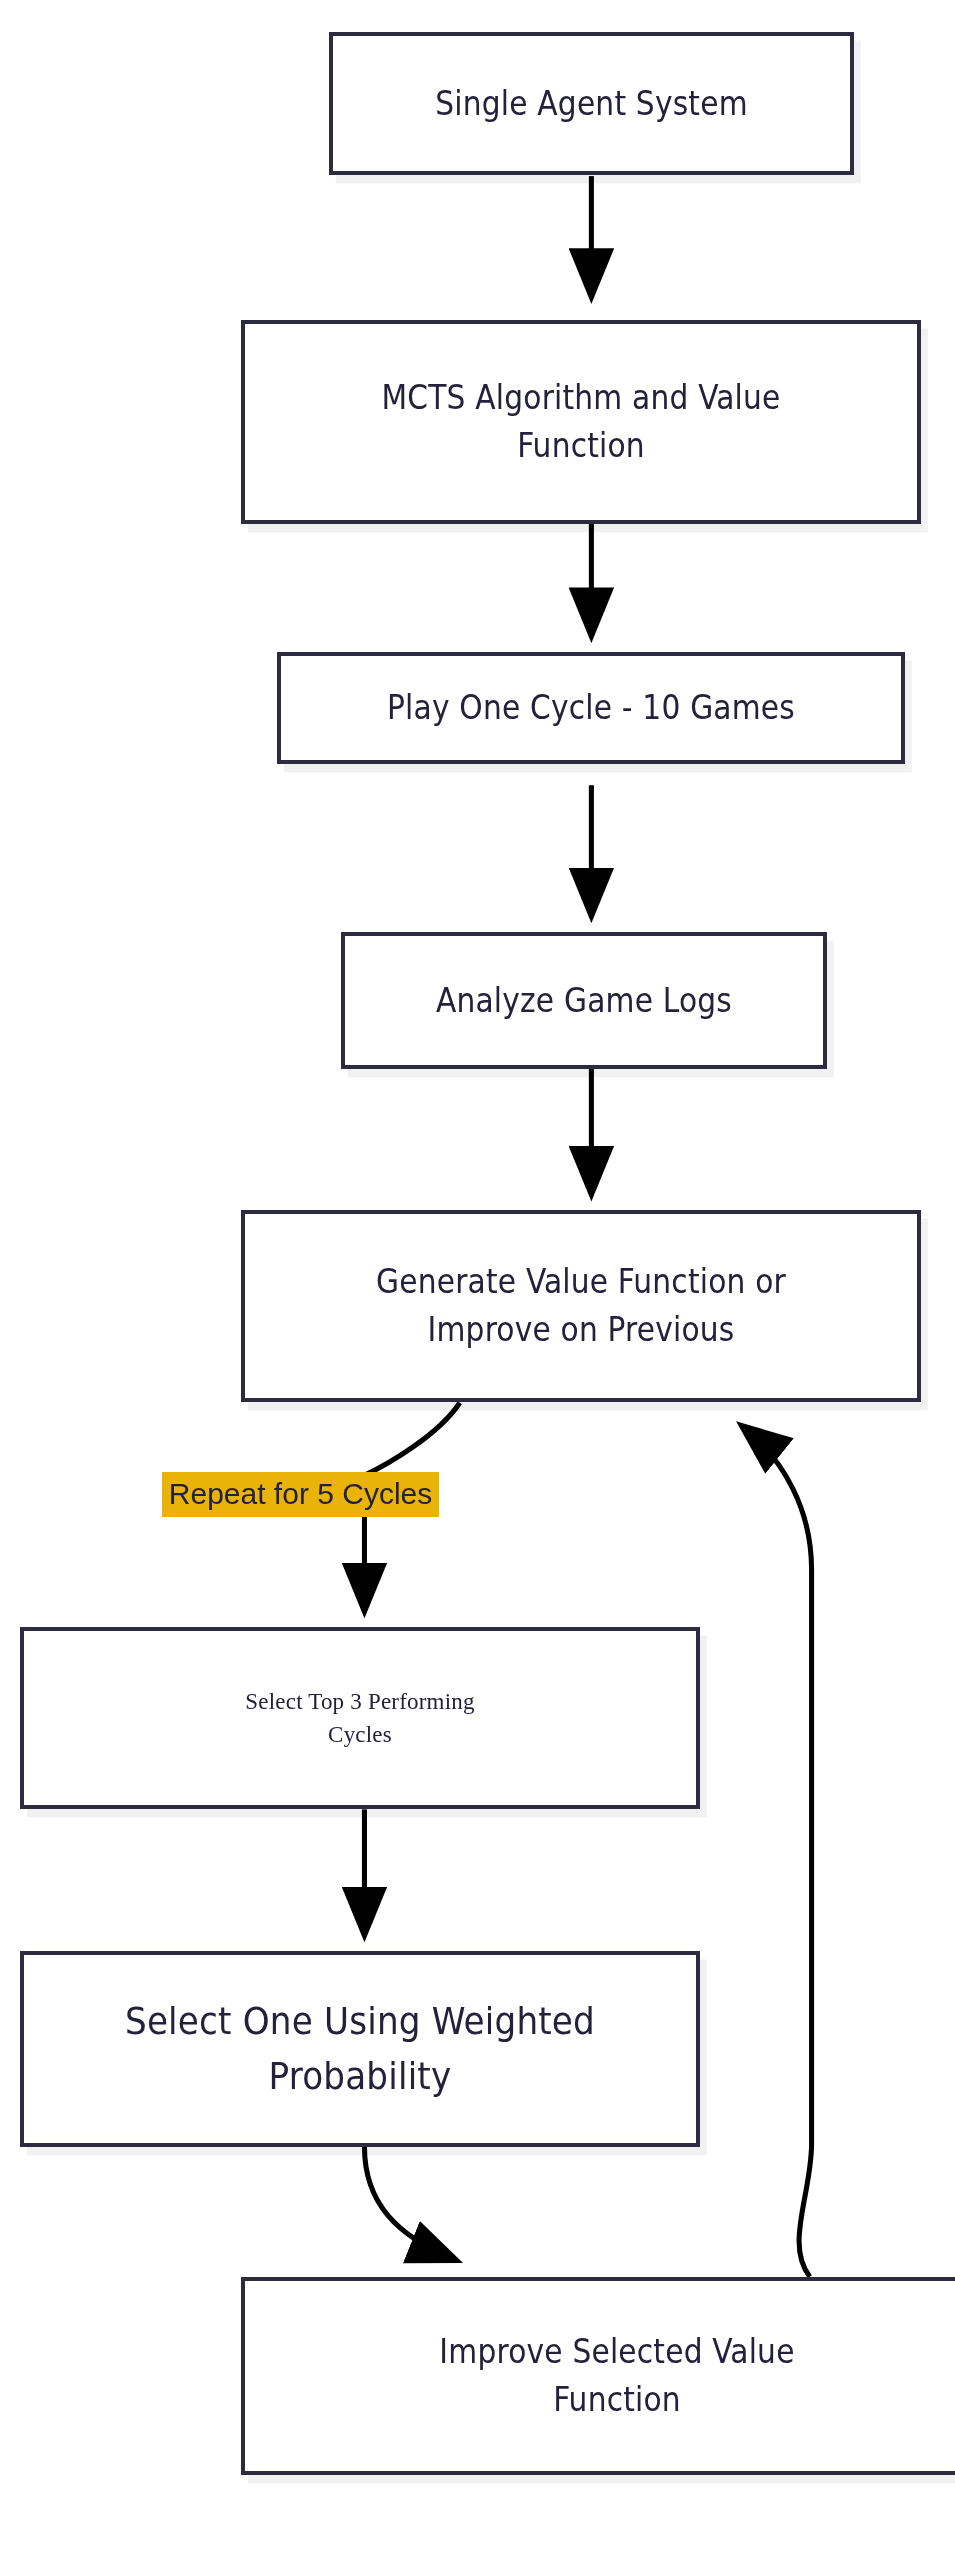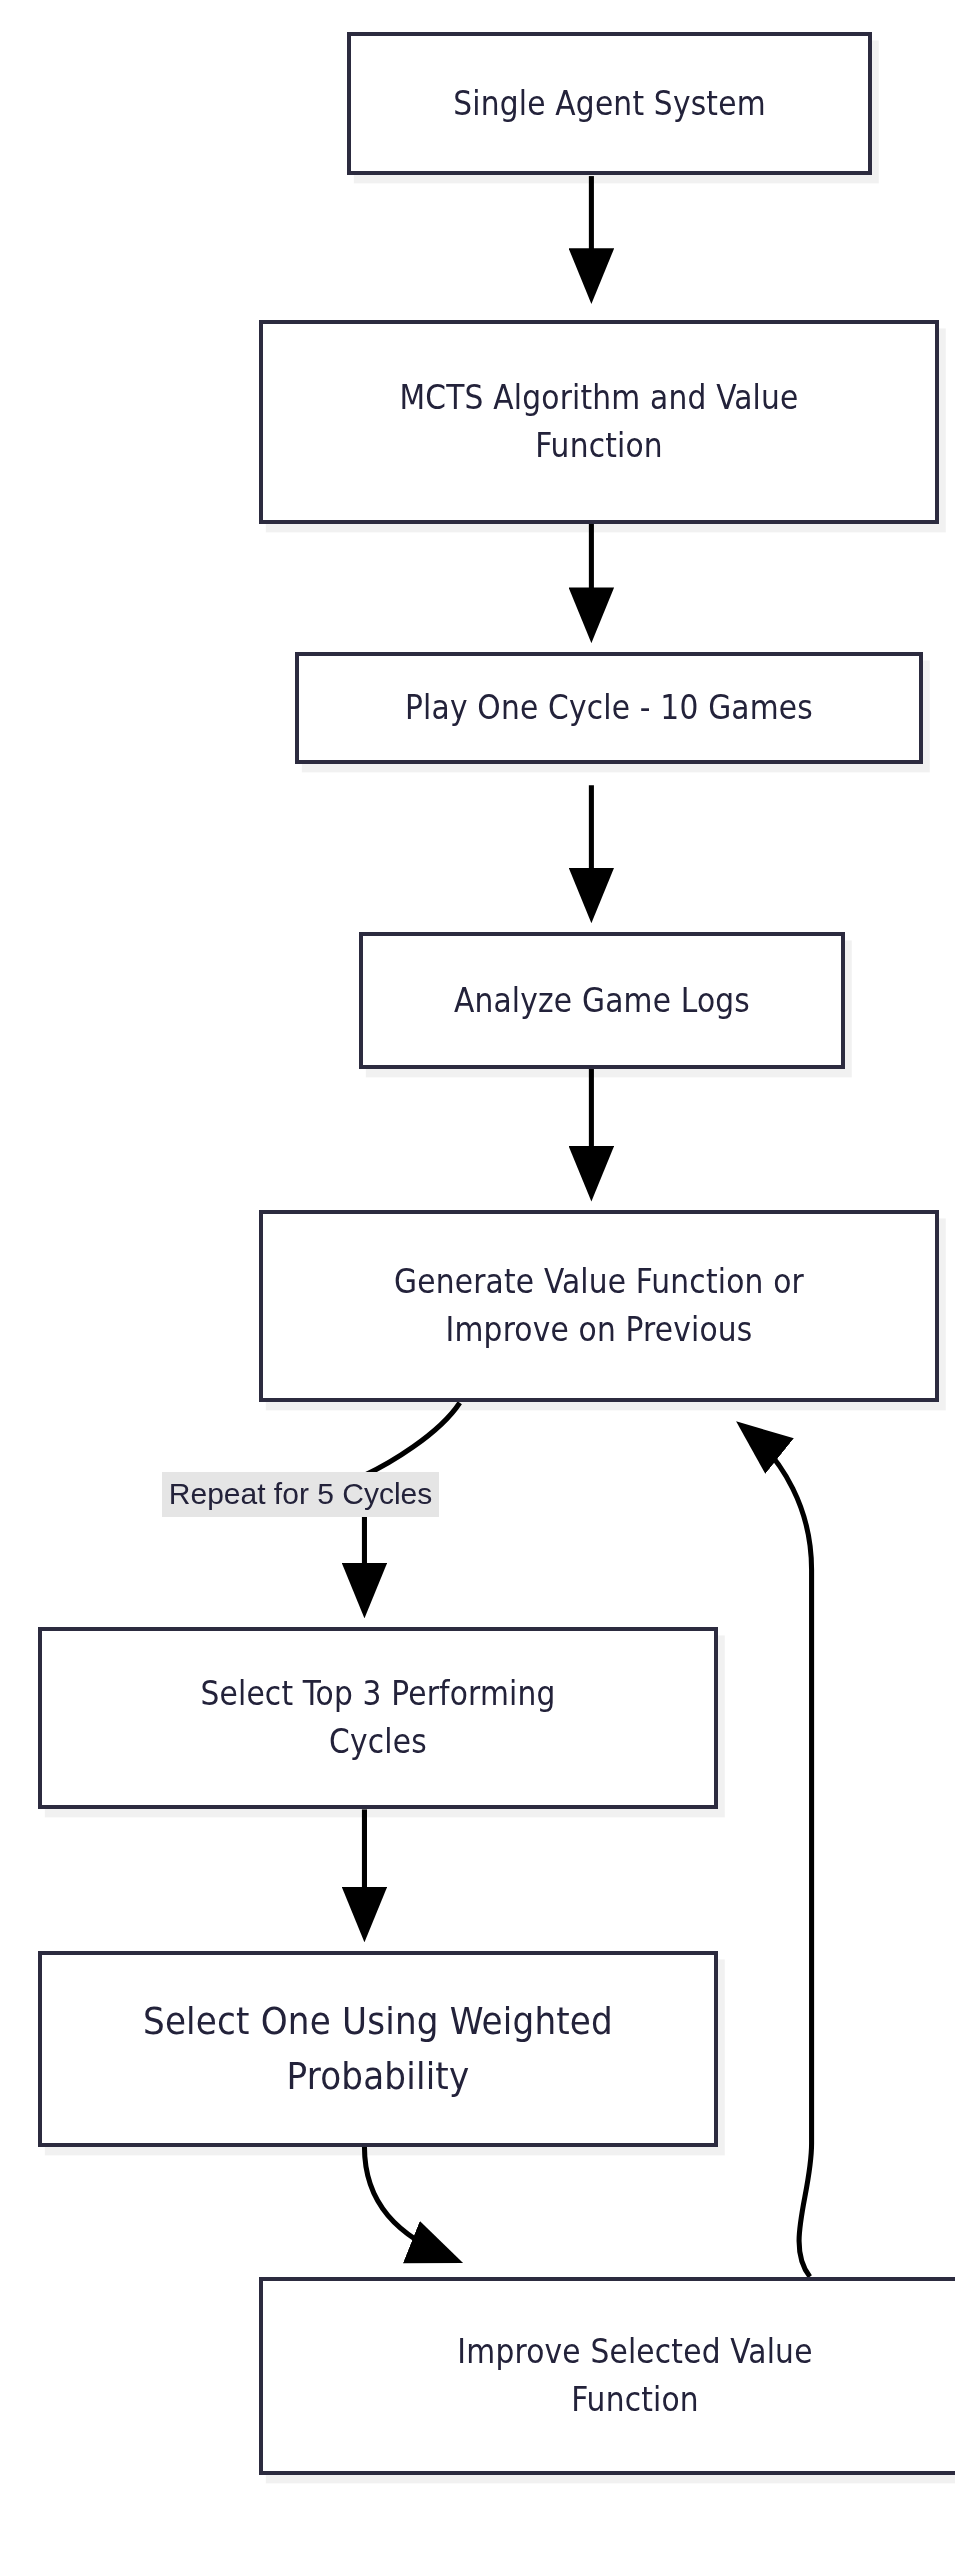--- a/index.html
+++ b/index.html
@@ -30,21 +30,20 @@
     box-sizing: border-box;
     background: #ffffff;
     border: 4.2px solid #2c2b3f;
     box-shadow: 6.8px 8.4px 0 0 rgba(0,0,0,0.055);
     display: flex;
     align-items: center;
     justify-content: center;
     text-align: center;
     color: #23223a;
     z-index: 3;
-    margin-left: 18px;
   }
   .node .label {
     display: block;
     line-height: 1.45;
     letter-spacing: 0.2px;
     padding: 0 23.6px;
     white-space: pre-line;
   }
   
   #node-single-agent      { left: 329px;  top: 32px;   width: 525px; height: 143px; }
@@ -54,27 +53,27 @@
   #node-generate-vf       { left: 241px;  top: 1210px; width: 680px; height: 192px; }
   #node-select-top3       { left: 20px;   top: 1627px; width: 680px; height: 182px; }
   #node-select-weighted   { left: 20px;   top: 1951px; width: 680px; height: 196px; }
   #node-improve-selected  { left: 241px;  top: 2277px; width: 752px; height: 198px; }
 
   #node-single-agent .label     { font-size: 33px; }
   #node-mcts .label             { font-size: 33px; }
   #node-play-cycle .label       { font-size: 33px; }
   #node-analyze-logs .label     { font-size: 33px; }
   #node-generate-vf .label      { font-size: 33px; }
-  #node-select-top3 .label      { font-size: 33px; }
+  #node-select-top3 .label      { font-size: 23px; font-family: Liberation Serif, serif; }
   #node-select-weighted .label  { font-size: 38px; }
   #node-improve-selected .label { font-size: 33px; }
 
   .edge-label {
     position: absolute;
-    background: #e5e5e5;
+    background: #eab308;
     color: #23223a;
     font-family: "Liberation Sans", sans-serif;
     font-size: 30px;
     line-height: 1.28;
     padding: 2.5px 6.8px 4.2px 6.8px;
     white-space: nowrap;
     z-index: 4;
   }
   #edge-label-repeat { left: 162px; top: 1472px; }
 </style>

